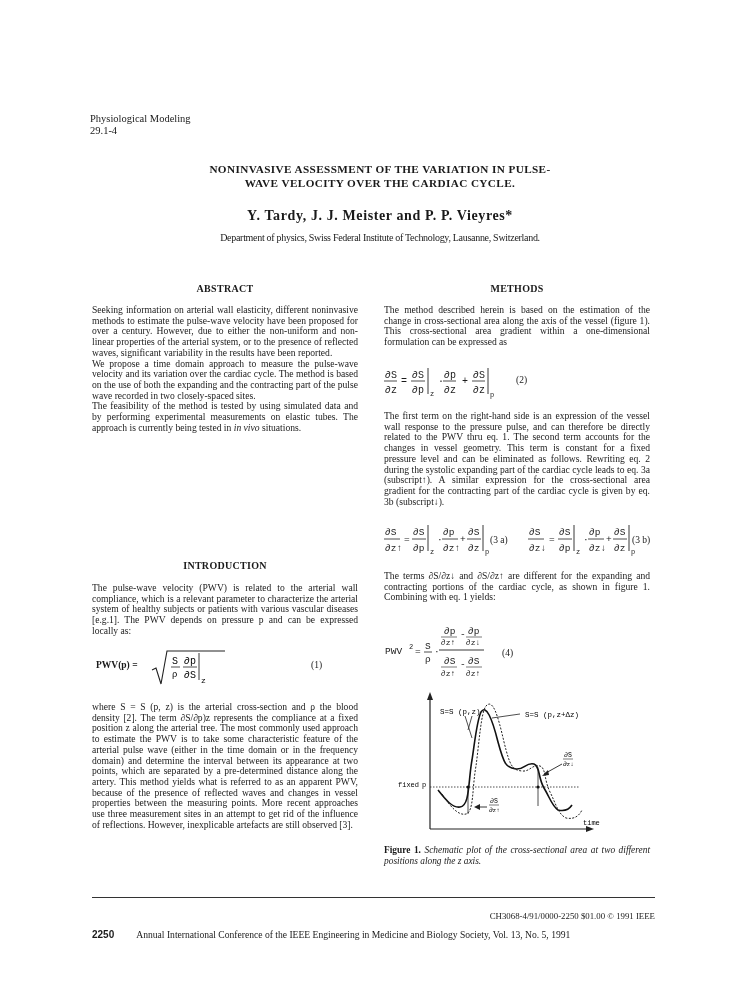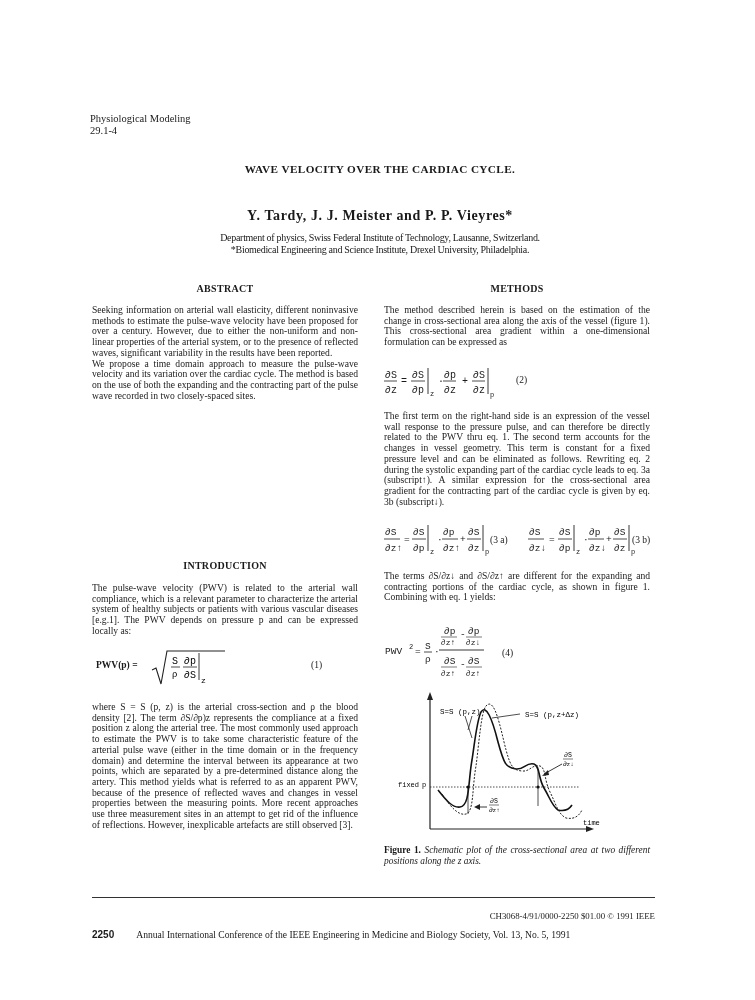--- a/index.html
+++ b/index.html
@@ -22,34 +22,35 @@
 </style>
 </head>
 <body>
 
 <div class="abs hdr">
   <div>Physiological Modeling</div>
   <div>29.1-4</div>
 </div>
 
 <div class="abs title">
+  <div>NONINVASIVE ASSESSMENT OF THE VARIATION IN PULSE-</div>
   <div>WAVE VELOCITY OVER THE CARDIAC CYCLE.</div>
 </div>
 
 <div class="abs authors">Y. Tardy, J. J. Meister and P. P. Vieyres*</div>
 
 <div class="abs affil">
   <div>Department of physics, Swiss Federal Institute of Technology, Lausanne, Switzerland.</div>
-  <div>*Biomedical Engineering and Science Institute, Drexel University, Philadelphia.</div>
 </div>
 
 <div class="abs sec" style="left:92px; top:283px;">ABSTRACT</div>
 <div class="abs col" style="left:92px; top:305px;">
   <p>Seeking information on arterial wall elasticity, different noninvasive methods to estimate the pulse-wave velocity have been proposed for over a century. However, due to either the non-uniform and non-linear properties of the arterial system, or to the presence of reflected waves, significant variability in the results have been reported.</p>
   <p>We propose a time domain approach to measure the pulse-wave velocity and its variation over the cardiac cycle. The method is based on the use of both the expanding and the contracting part of the pulse wave recorded in two closely-spaced sites.</p>
+  <p><span>The feasibility of the method is tested by using simulated data and by performing experimental measurements on elastic tubes. The approach is currently being tested in </span><span class="italic">in vivo</span><span> situations.</span></p>
 </div>
 
 <div class="abs sec" style="left:92px; top:560px;">INTRODUCTION</div>
 <div class="abs col" style="left:92px; top:583px;">The pulse-wave velocity (PWV) is related to the arterial wall compliance, which is a relevant parameter to characterize the arterial system of healthy subjects or patients with various vascular diseases [e.g.1]. The PWV depends on pressure p and can be expressed locally as:</div>
 
 <div class="abs eq" style="left:96px; top:650px; width:266px; height:40px;">
   <span style="position:absolute; left:0; top:10px; font-weight:bold;">PWV(p) =</span>
   <svg style="position:absolute; left:54px; top:-2px;" width="80" height="40">
     <polyline points="2,22 6,20 11,36 17,3 75,3" fill="none" stroke="#222" stroke-width="1.1"></polyline>
     <text x="22" y="16" font-size="10" font-family="Liberation Serif">S</text>

